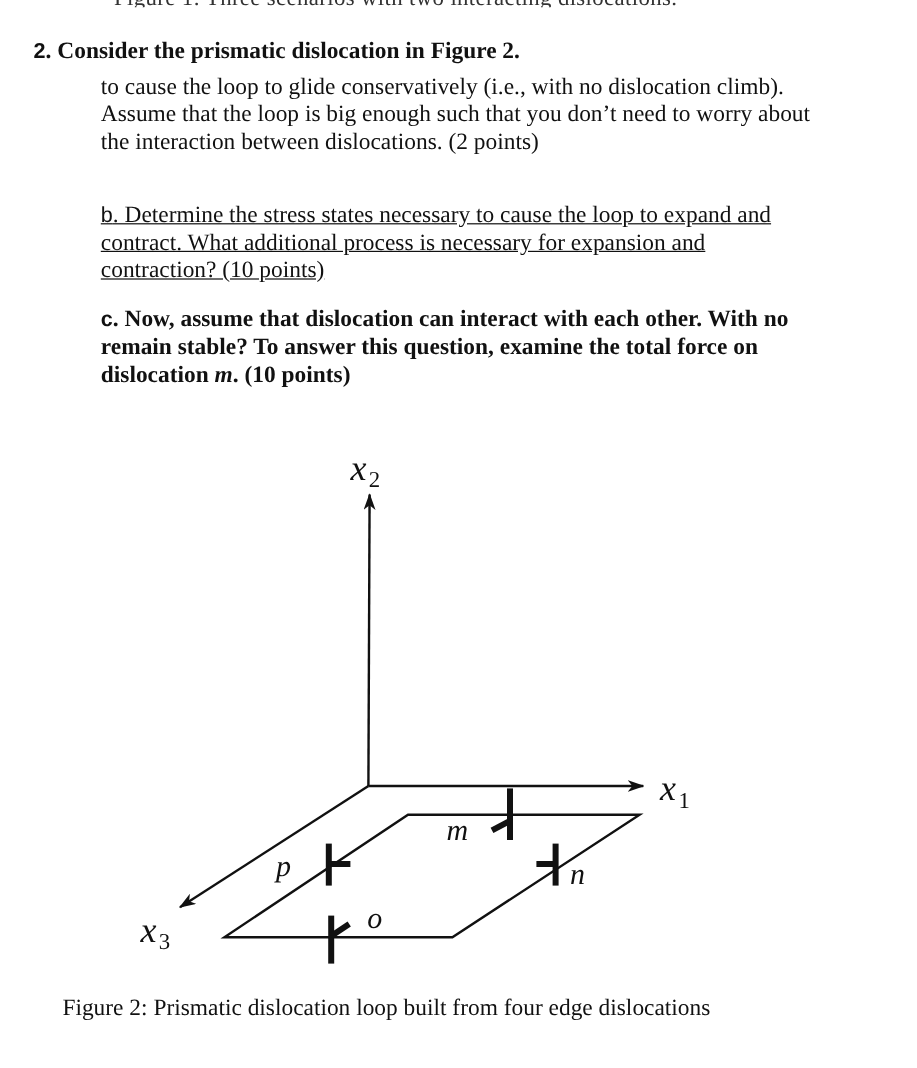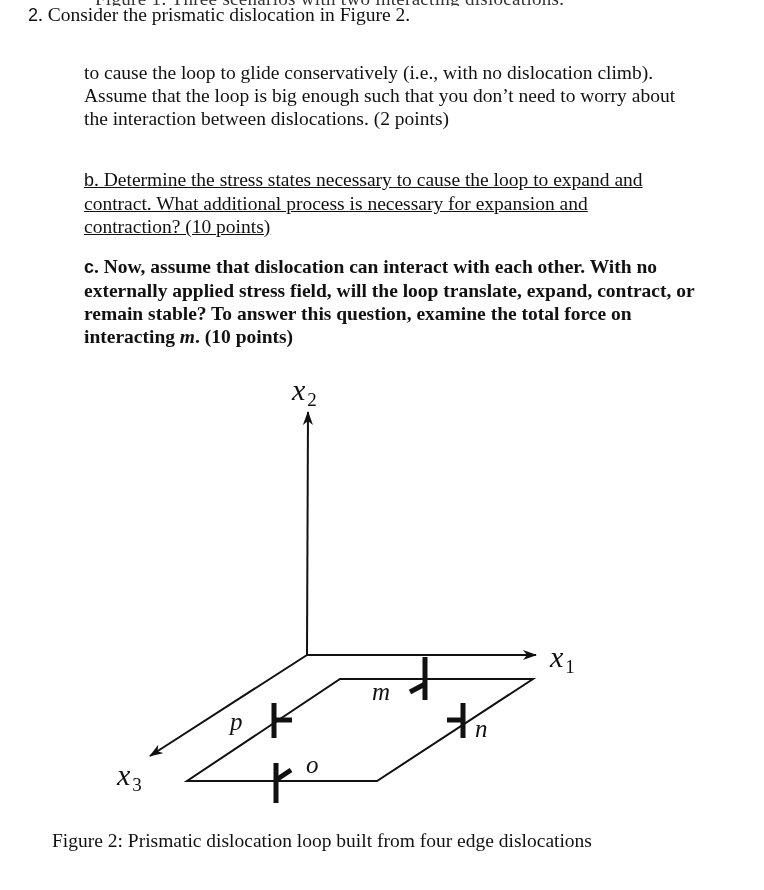--- a/index.html
+++ b/index.html
@@ -9,21 +9,21 @@
   }
   .cutoff {
     position: absolute; left: 0; top: -10px; width: 764px; height: 16px;
     overflow: hidden;
   }
   .cutoff span {
     position: absolute; left: 95px; top: -2px; font-size: 19px; color: #333;
     white-space: nowrap; letter-spacing: 0.3px;
   }
   .q-title {
-    position: absolute; left: 28px; top: 4px; font-size: 19.5px; white-space: nowrap;
+    position: absolute; left: 28px; top: 32px; font-size: 19.5px; white-space: nowrap; font-weight: bold;
   }
   .q-title .num, .part .lbl {
     font-family: "Liberation Sans", sans-serif; font-size: 18px;
   }
   .part {
     position: absolute; left: 84px; width: 660px; font-size: 19.5px; line-height: 23px;
   }
   .part p { margin: 0; white-space: nowrap; }
   #part-a { top: 61px; }
   #part-b { top: 168px; text-decoration: underline; }
@@ -55,23 +55,22 @@
 </div>
 
 <div class="part" id="part-b">
   <p><span class="lbl">b</span><span>. Determine the stress states necessary to cause the loop to expand and</span></p>
   <p>contract. What additional process is necessary for expansion and</p>
   <p>contraction? (10 points)</p>
 </div>
 
 <div class="part" id="part-c">
   <p><span class="lbl">c</span><span>. Now, assume that dislocation can interact with each other. With no</span></p>
-  <p>externally applied stress field, will the loop translate, expand, contract, or</p>
   <p>remain stable? To answer this question, examine the total force on</p>
-  <p><span>interacting </span><i>m</i><span>. (10 points)</span></p>
+  <p><span>dislocation </span><i>m</i><span>. (10 points)</span></p>
 </div>
 
 <svg class="fig" width="764" height="890" viewBox="0 0 764 890">
   <defs>
     <marker id="arrow" viewBox="0 0 14 10" refX="13" refY="5" markerWidth="14" markerHeight="10" markerUnits="userSpaceOnUse" orient="auto">
       <path d="M0,0 L14,5 L0,10 L4,5 Z" fill="#111"></path>
     </marker>
   </defs>
 
   <g>

